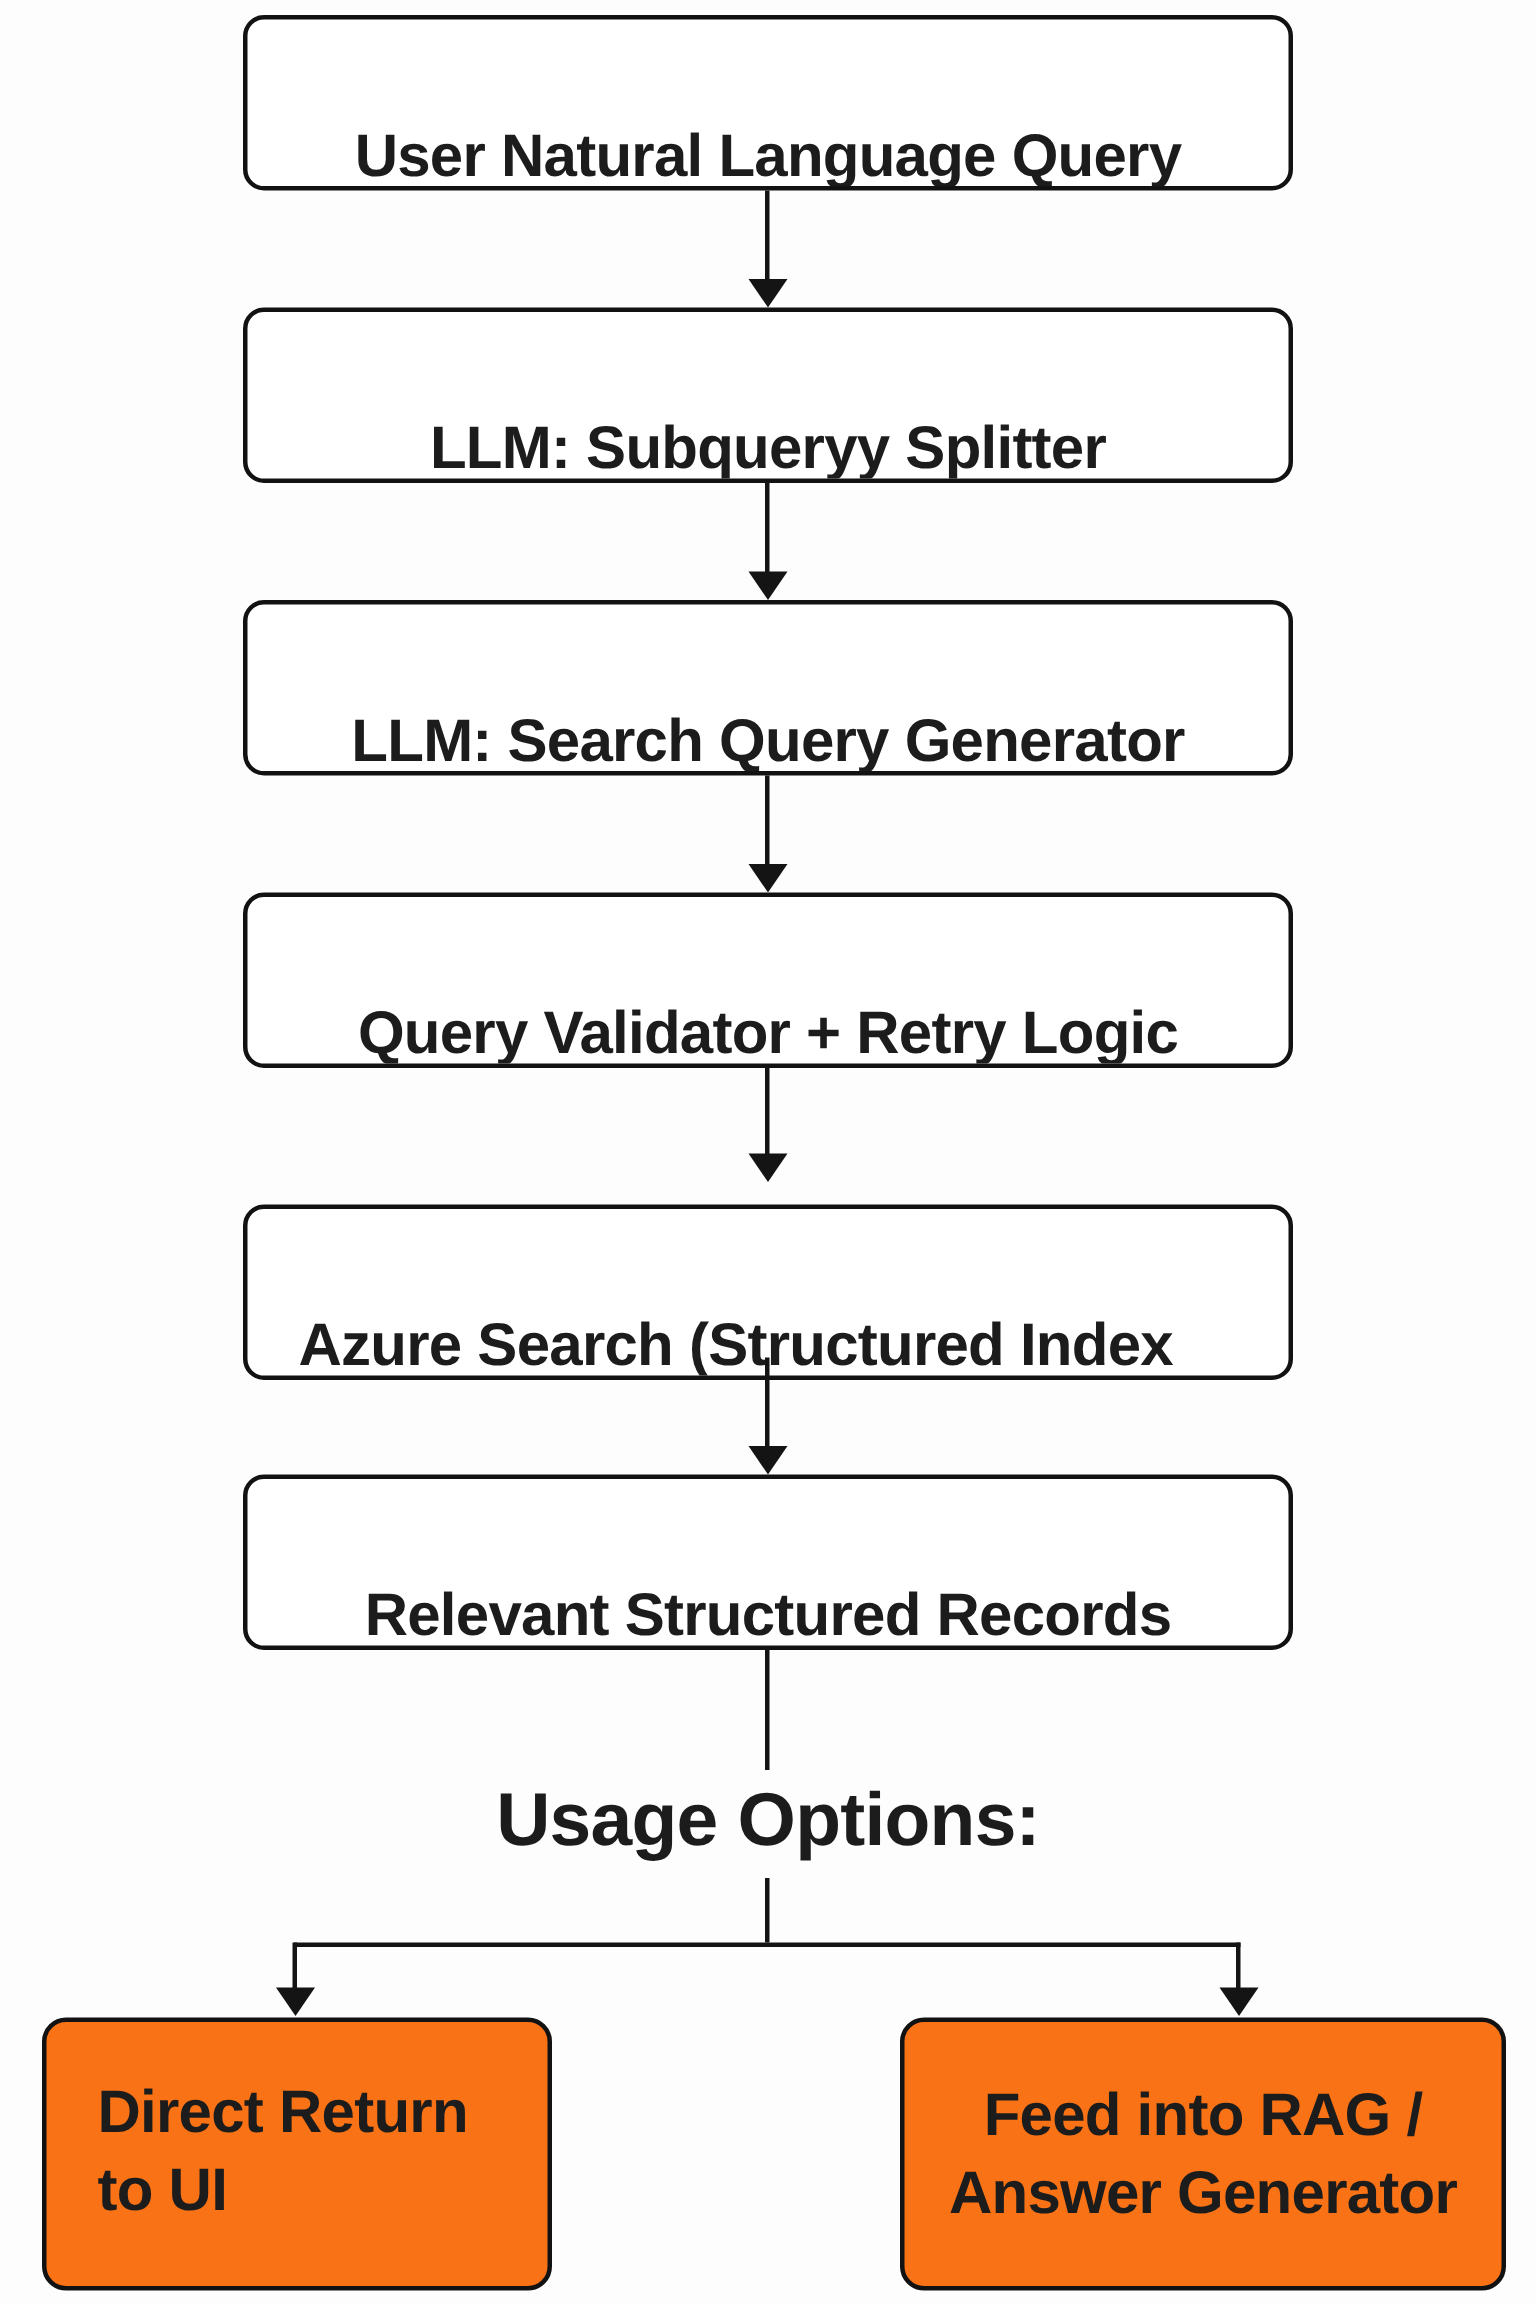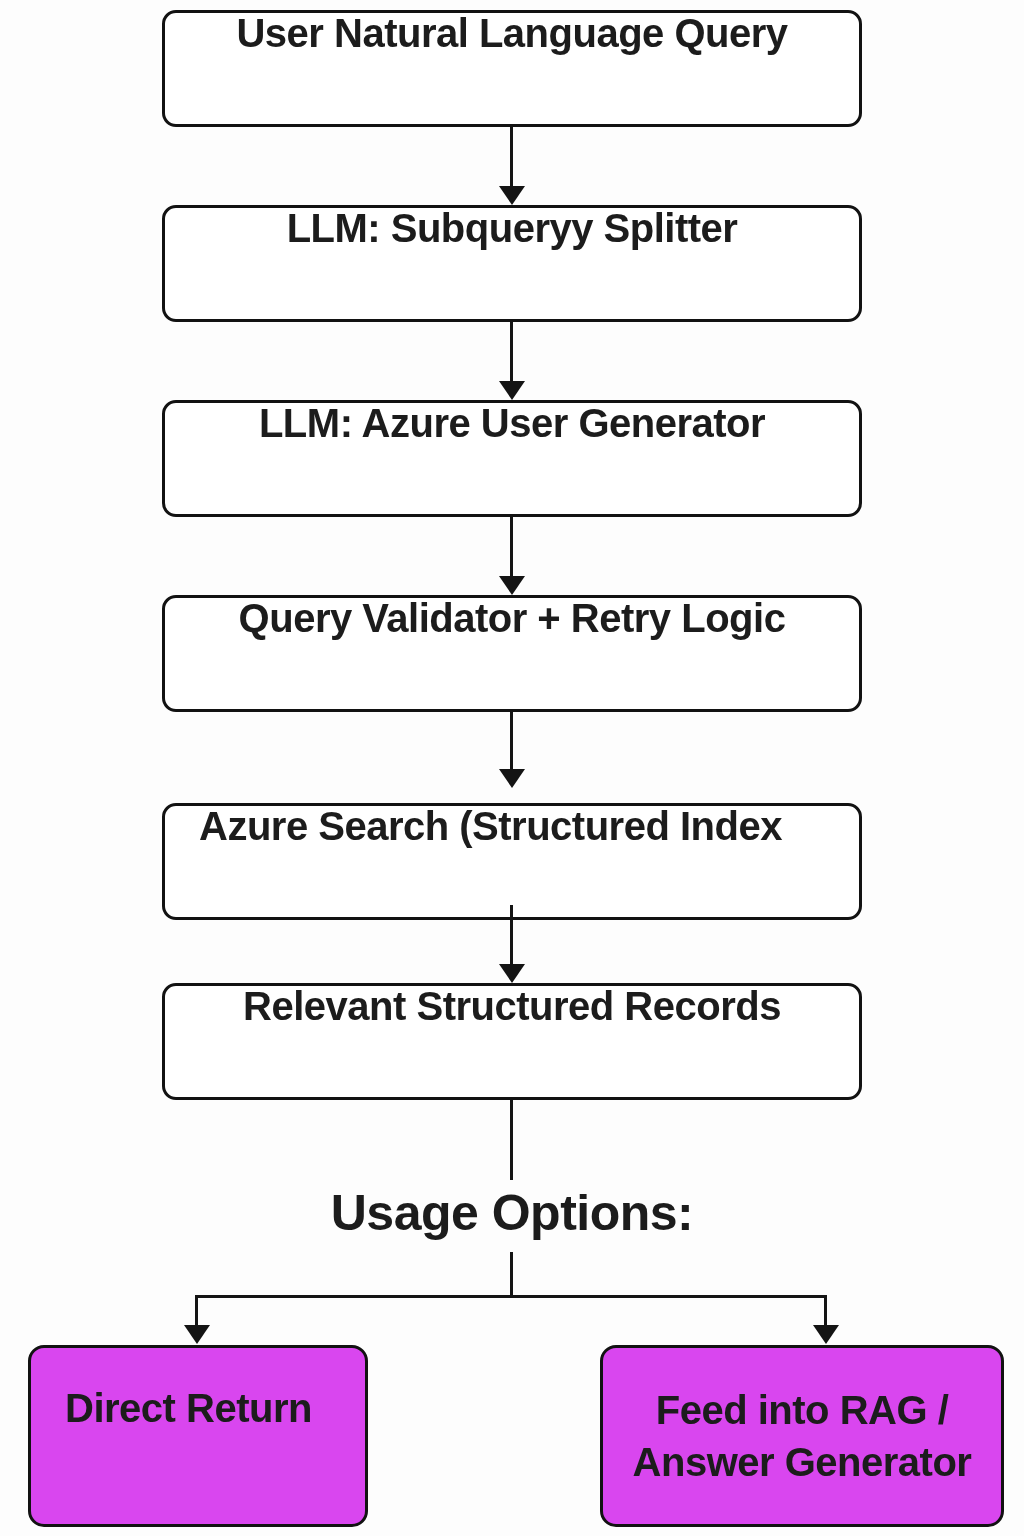--- a/index.html
+++ b/index.html
@@ -18,21 +18,21 @@
   .node {
     position: absolute;
     left: 162px;
     width: 700px;
     height: 117px;
     box-sizing: border-box;
     background: #ffffff;
     border: 3px solid #121212;
     border-radius: 14px;
     display: flex;
-    align-items: flex-start;
+    align-items: flex-end;
     justify-content: center;
     overflow: hidden;
   }
   .node .label {
     font-size: 40px;
     font-weight: 700;
     color: #1c1c1c;
     letter-spacing: -0.5px;
     white-space: nowrap;
     line-height: 1;
@@ -71,21 +71,21 @@
     font-size: 50px;
     font-weight: 700;
     color: #1c1c1c;
     letter-spacing: -0.5px;
   }
   .option-node {
     position: absolute;
     top: 1345px;
     height: 182px;
     box-sizing: border-box;
-    background: #d946ef;
+    background: #f97316;
     border: 3px solid #121212;
     border-radius: 16px;
     overflow: hidden;
   }
   #option-left {
     left: 28px;
     width: 340px;
   }
   #option-right {
     left: 600px;
@@ -118,21 +118,21 @@
 
   <div class="node" style="top:10px">
     <span class="label">User Natural Language Query</span>
   </div>
 
   <div class="node" style="top:205px">
     <span class="label">LLM: Subqueryy Splitter</span>
   </div>
 
   <div class="node" style="top:400px">
-    <span class="label">LLM: Azure User Generator</span>
+    <span class="label">LLM: Search Query Generator</span>
   </div>
 
   <div class="node" style="top:595px">
     <span class="label">Query Validator + Retry Logic</span>
   </div>
 
   <div class="node clip-right" style="top:788px">
     <span class="label">Azure Search (Structured Index</span>
   </div>
 
@@ -165,20 +165,21 @@
 
   <div class="vline" style="left:195px; top:1295px; height:31px"></div>
   <div class="arrowhead" style="left:184px; top:1325px"></div>
 
   <div class="vline" style="left:824px; top:1295px; height:31px"></div>
   <div class="arrowhead" style="left:813px; top:1325px"></div>
 
   <div class="option-node" id="option-left">
     <div class="option-text">
       <div class="option-line">Direct Return</div>
+      <div class="option-line">to UI</div>
     </div>
   </div>
 
   <div class="option-node" id="option-right">
     <div class="option-line">Feed into RAG /</div>
     <div class="option-line">Answer Generator</div>
   </div>
 
 </div>
 

